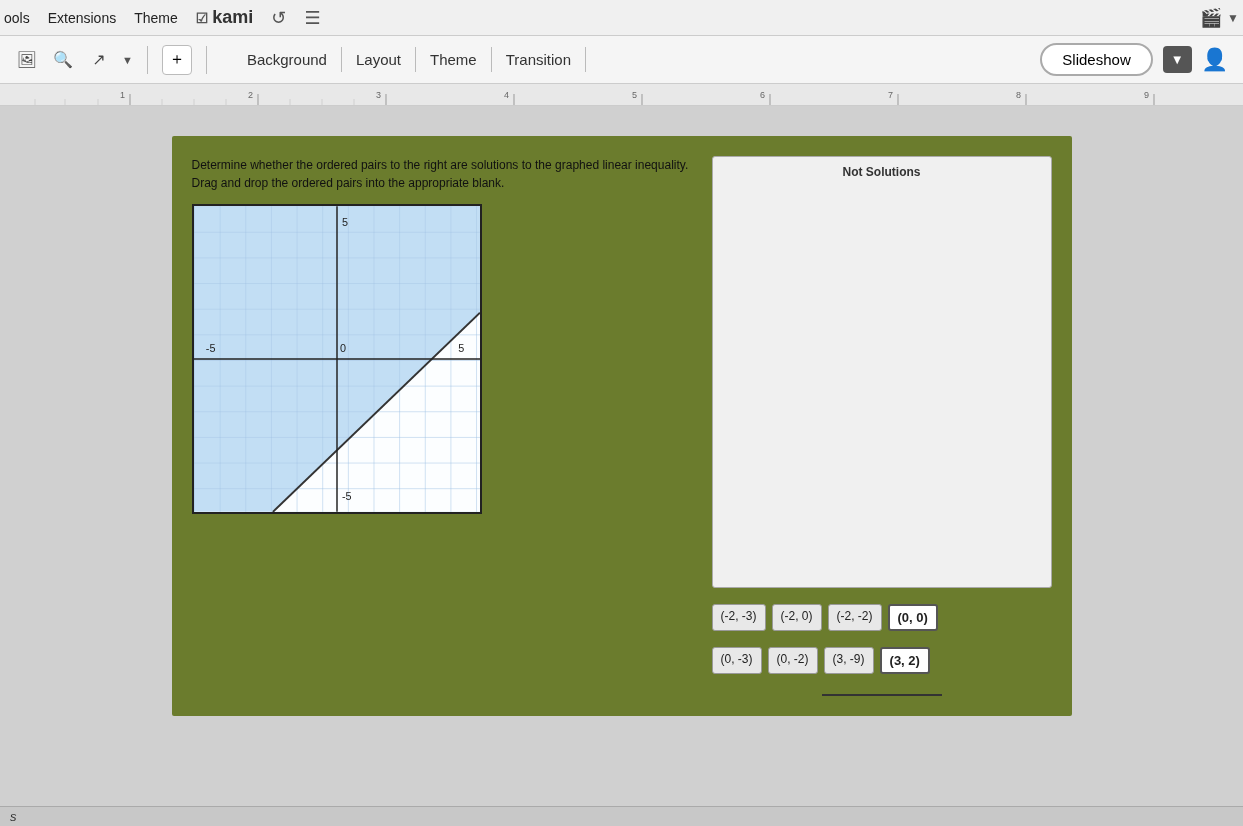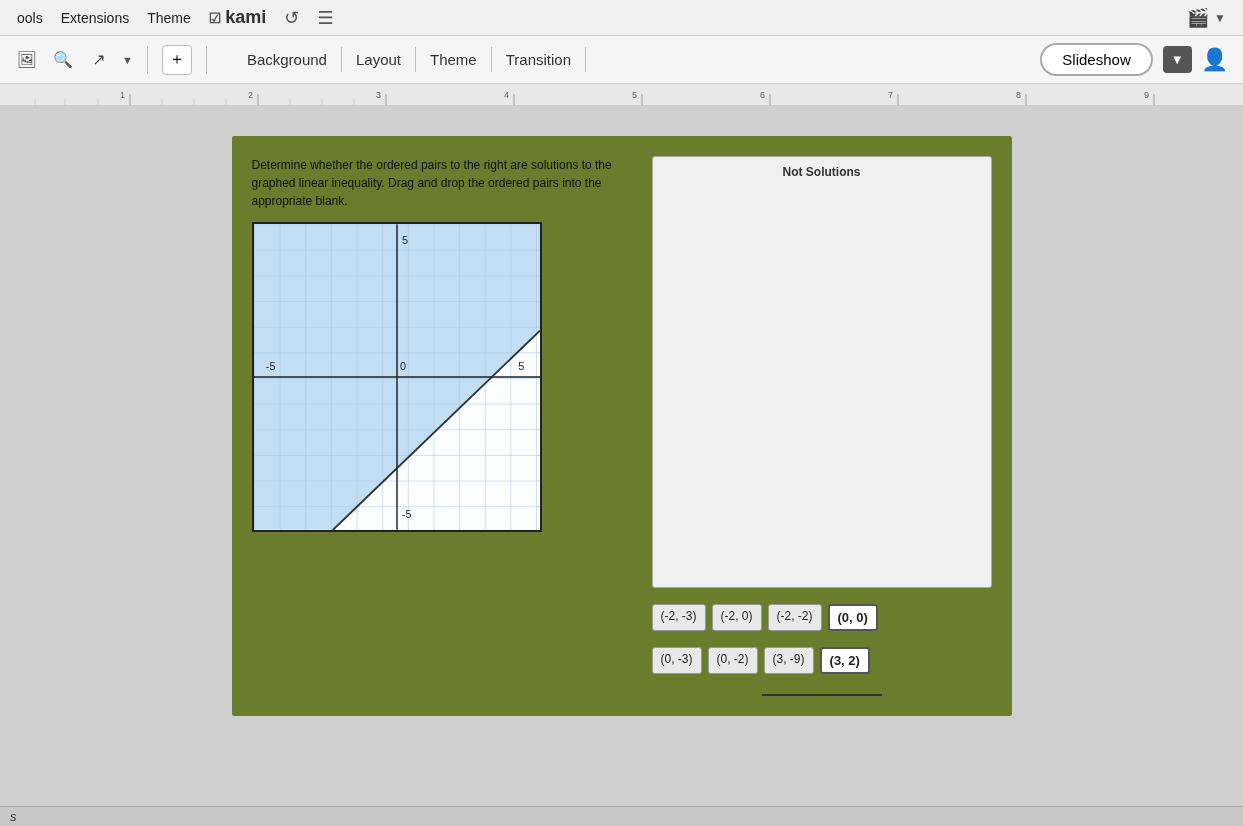--- a/index.html
+++ b/index.html
@@ -10,21 +10,21 @@
       height: 826px;
       overflow: hidden;
       position: relative;
     }
 
     
     .menu-bar {
       display: flex;
       align-items: center;
       background: #f0f0f0;
-      padding: 4px 17px;
+      padding: 4px 4px;
       gap: 18px;
       border-bottom: 1px solid #ccc;
       height: 36px;
     }
     .menu-item {
       font-size: 14px;
       color: #222;
       cursor: pointer;
     }
     .kami-logo {
@@ -157,21 +157,21 @@
       flex: 1;
       display: flex;
       align-items: flex-start;
       justify-content: center;
       padding: 30px 20px;
       position: relative;
     }
 
     .slide-content {
       background: #6b7c2d;
-      width: 780px;
+      width: 900px;
       min-height: 580px;
       border-radius: 2px;
       padding: 20px;
       position: relative;
       display: flex;
       gap: 16px;
     }
 
     .slide-left {
       flex: 1;

